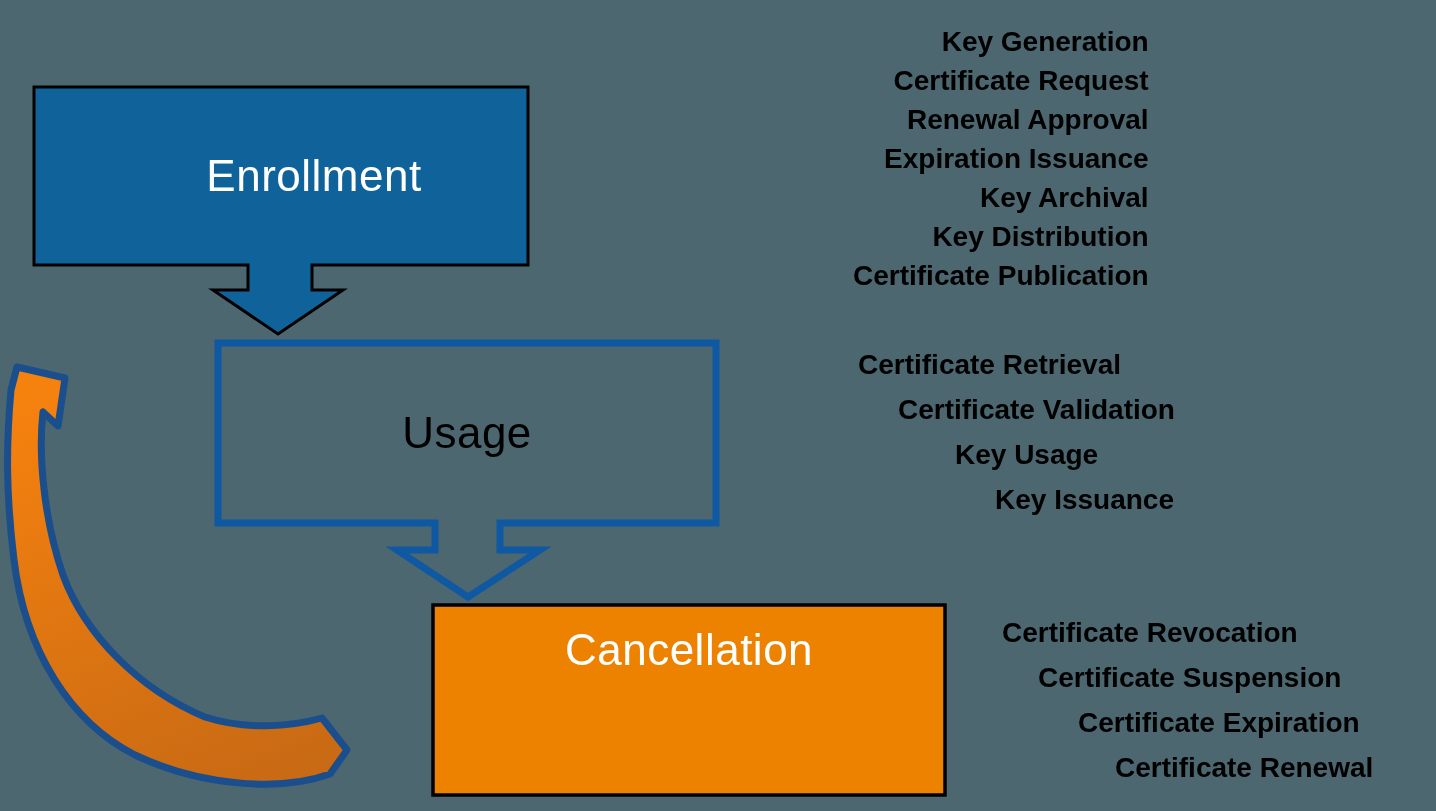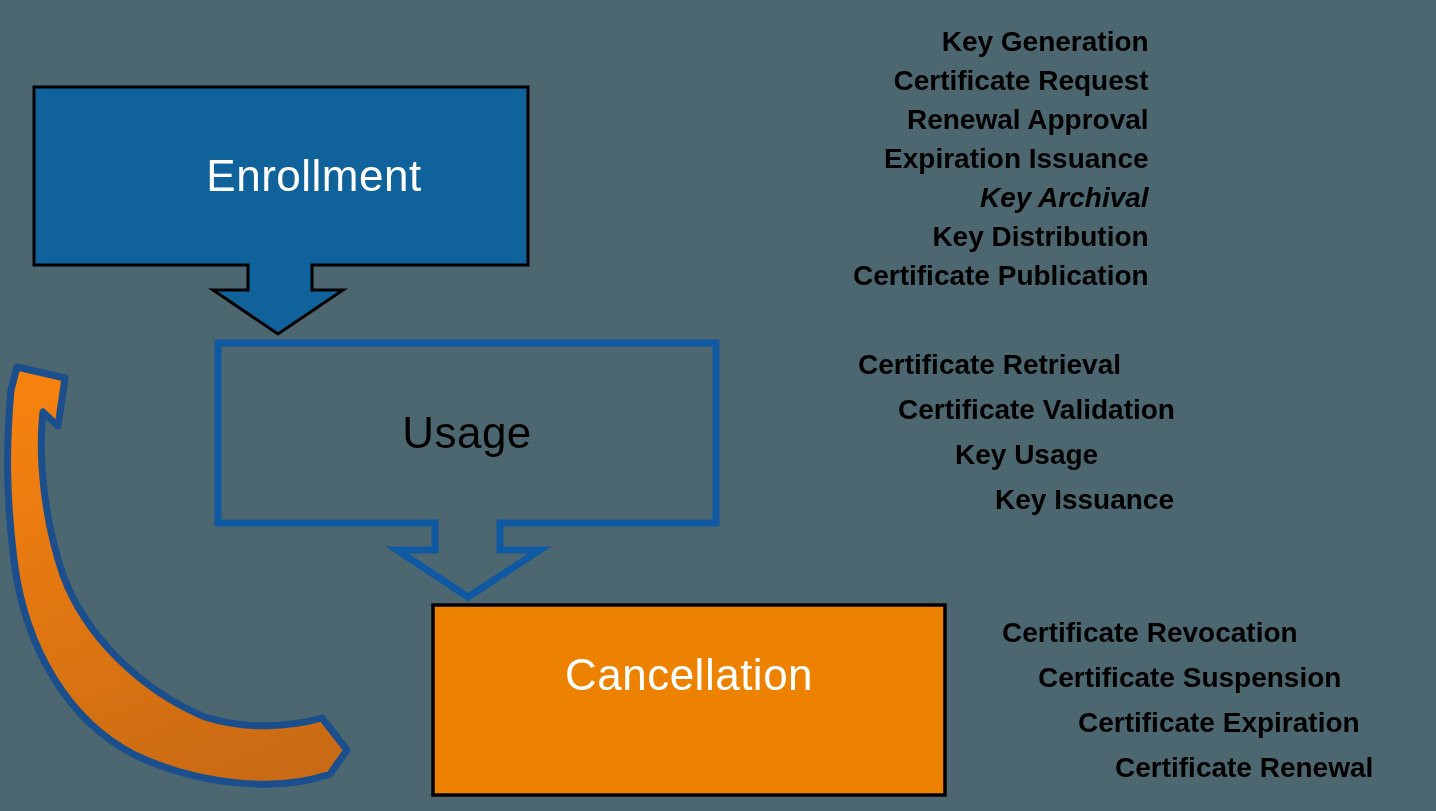--- a/index.html
+++ b/index.html
@@ -29,36 +29,36 @@
     justify-content: center;
     font-size: 44px;
     font-weight: 400;
     letter-spacing: 0.5px;
     pointer-events: none;
   }
   .stage-label.light { color: #FFFFFF; }
   .stage-label.dark  { color: #000000; }
   .label-enrollment   { left: 34px;  top: 87px;  width: 560px; height: 178px; }
   .label-usage        { left: 218px; top: 343px; width: 498px; height: 180px; }
-  .label-cancellation { left: 433px; top: 595px; width: 512px; height: 160px; text-align: right; }
+  .label-cancellation { left: 433px; top: 570px; width: 512px; height: 160px; text-align: right; }
 
   .activity-list {
     position: absolute;
     color: #000000;
     font-weight: 700;
     white-space: nowrap;
   }
   .list-enrollment   { left: 585px;  top: 22px;  font-size: 28px; line-height: 39px; text-align: right; }
   .list-usage        { left: 858px;  top: 342px; font-size: 28px; line-height: 45px; }
   .list-cancellation { left: 1002px; top: 610px; font-size: 28px; line-height: 45px; }
   .activity-list .line { display: block; }
   .list-enrollment   .line-1 { margin-left: 32px;  }
   .list-enrollment   .line-2 { margin-left: 88px;  }
   .list-enrollment   .line-3 { margin-left: 136px; }
-  .list-enrollment   .line-4 { margin-left: 194px; font-style: italic; }
+  .list-enrollment   .line-4 { margin-left: 194px; }
   .list-enrollment   .line-5 { margin-left: 238px; }
   .list-enrollment   .line-6 { margin-left: 268px; }
   .list-usage        .line-1 { margin-left: 40px;  }
   .list-usage        .line-2 { margin-left: 97px;  }
   .list-usage        .line-3 { margin-left: 137px; }
   .list-cancellation .line-1 { margin-left: 36px;  }
   .list-cancellation .line-2 { margin-left: 76px;  }
   .list-cancellation .line-3 { margin-left: 113px; }
 </style>
 </head>

